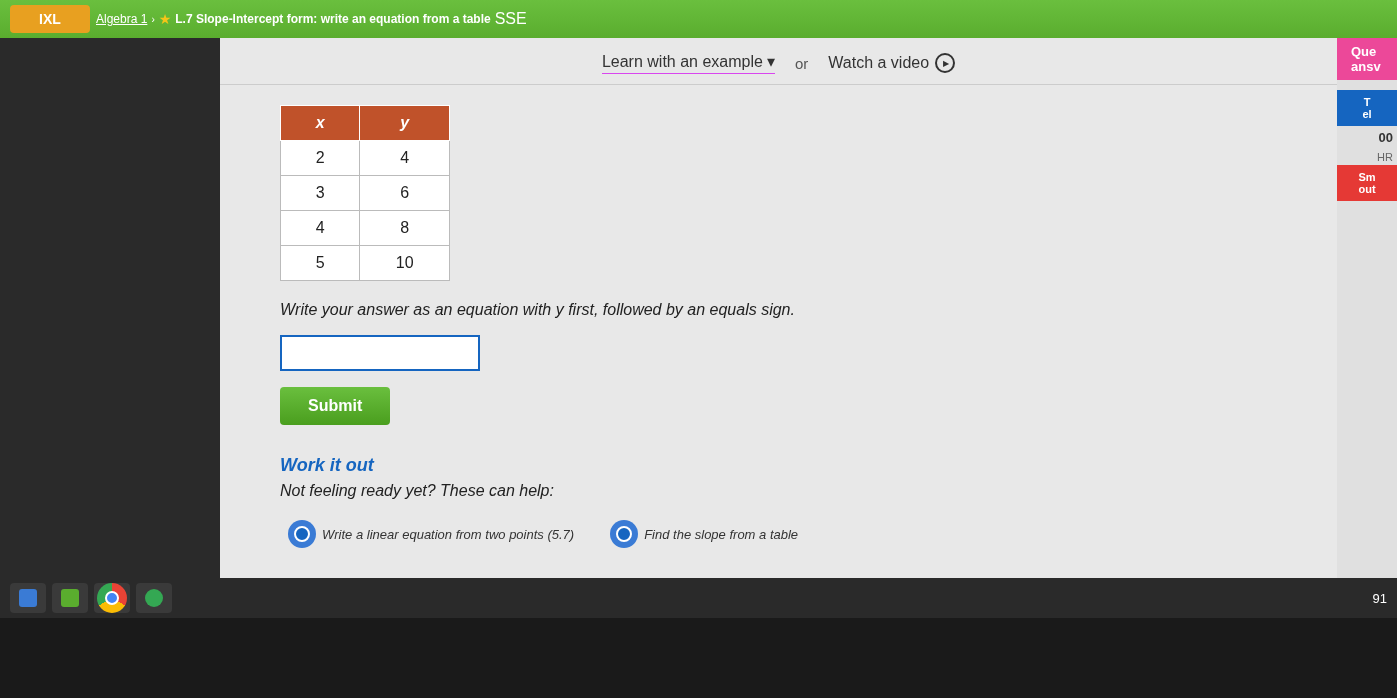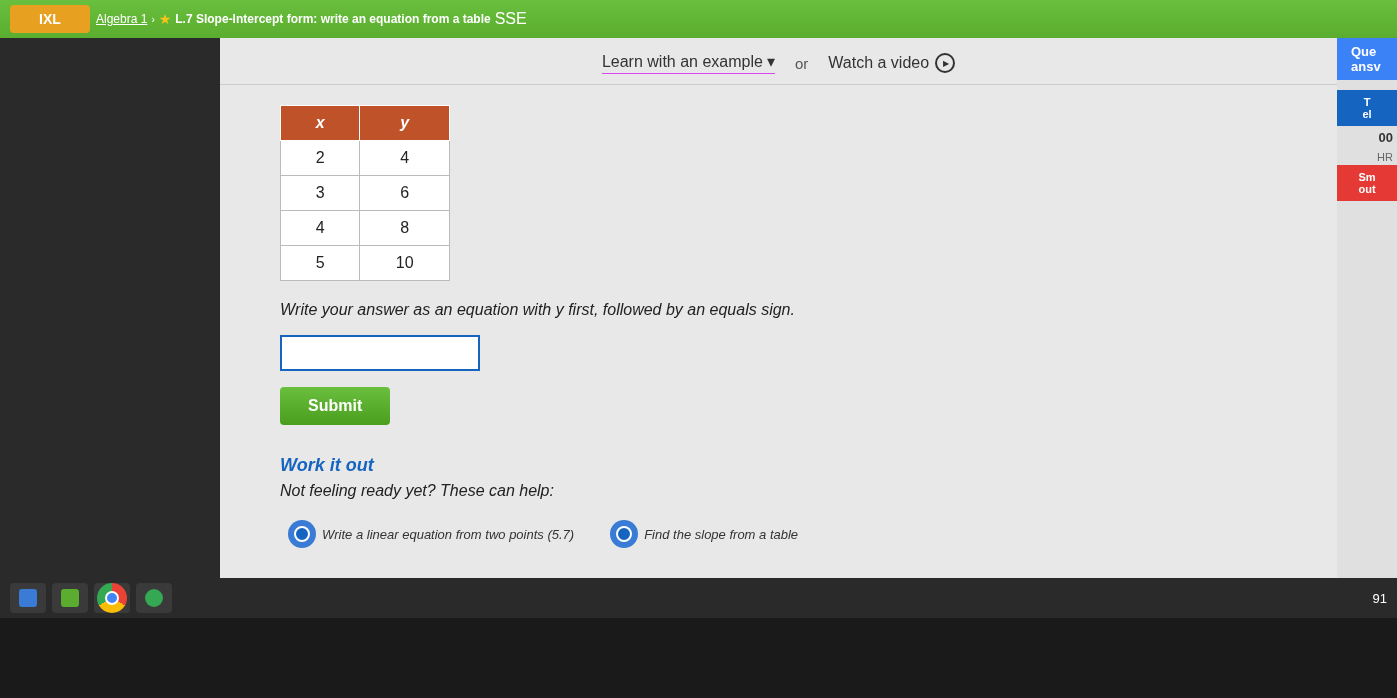--- a/index.html
+++ b/index.html
@@ -73,21 +73,21 @@
       color: #f5c518;
       font-size: 14px;
     }
 
     .sse-badge {
       color: #fff;
       font-size: 16px;
     }
 
     .que-answer-btn {
-      background: #3b82f6;
+      background: #ec4899;
       color: white;
       padding: 6px 14px;
       font-size: 13px;
       font-weight: bold;
       border: none;
       cursor: pointer;
       min-width: 60px;
     }
 
     

